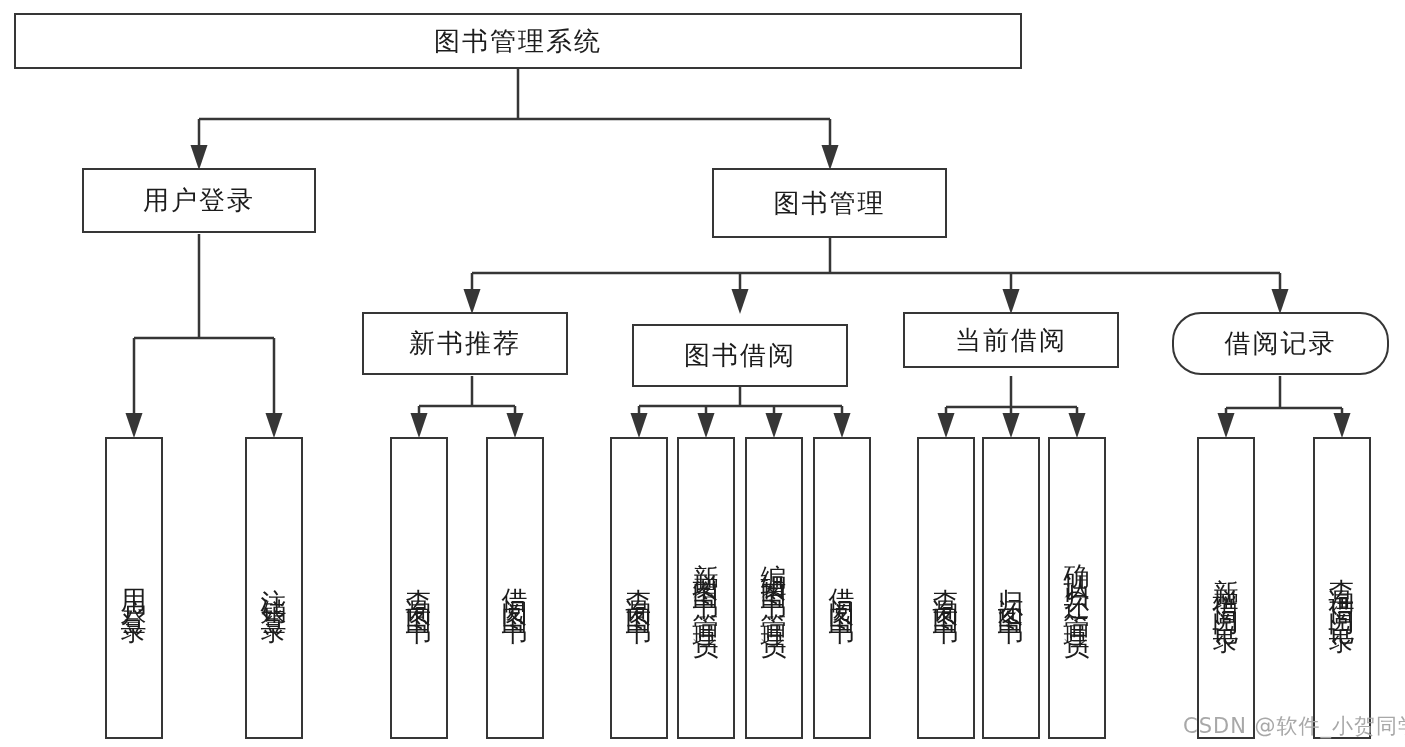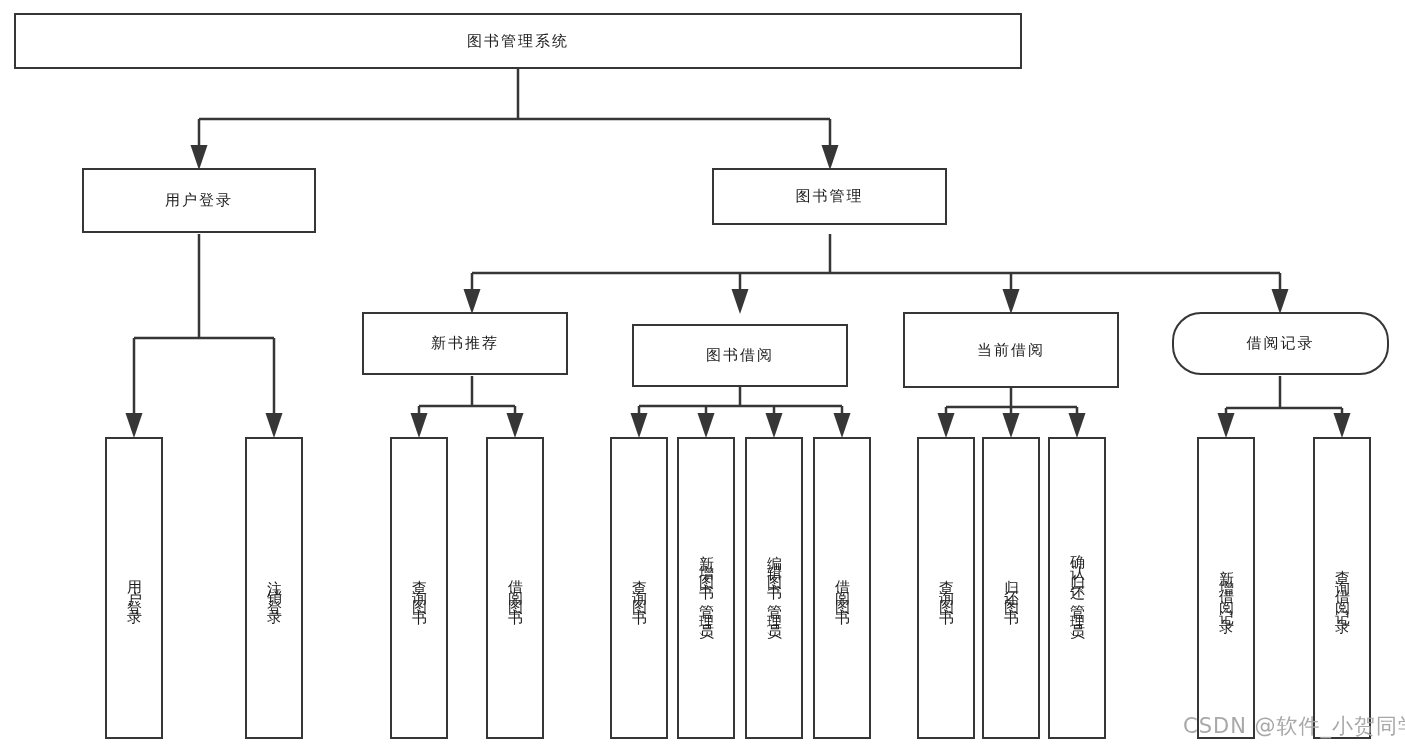--- a/index.html
+++ b/index.html
@@ -25,21 +25,21 @@
   .hbox, .vbox {
     position: absolute;
     box-sizing: border-box;
     background: #ffffff;
     border: 2.5px solid #363636;
     color: #1c1c1c;
     display: flex;
     align-items: center;
     justify-content: center;
     z-index: 2;
-    font-size: 15px;
+    font-size: 26px;
   }
   .hbox {
     letter-spacing: 2px;
   }
   .vbox {
     writing-mode: vertical-rl;
     letter-spacing: 10px;
     line-height: 1;
   }
   #watermark {
@@ -97,25 +97,25 @@
       <polygon points="1011,438 1002.5,413 1019.5,413"></polygon>
       <polygon points="1077,438 1068.5,413 1085.5,413"></polygon>
       <polygon points="1226,438 1217.5,413 1234.5,413"></polygon>
       <polygon points="1342,438 1333.5,413 1350.5,413"></polygon>
     </g>
   </svg>
 
   <div class="hbox" style="left:14px; top:13px; width:1008px; height:56px;">图书管理系统</div>
 
   <div class="hbox" style="left:82px; top:168px; width:234px; height:65px;">用户登录</div>
-  <div class="hbox" style="left:712px; top:168px; width:235px; height:57px;">图书管理</div>
+  <div class="hbox" style="left:712px; top:168px; width:235px; height:70px;">图书管理</div>
 
   <div class="hbox" style="left:362px; top:312px; width:206px; height:63px;">新书推荐</div>
   <div class="hbox" style="left:632px; top:324px; width:216px; height:63px;">图书借阅</div>
-  <div class="hbox" style="left:903px; top:312px; width:216px; height:76px;">当前借阅</div>
+  <div class="hbox" style="left:903px; top:312px; width:216px; height:56px;">当前借阅</div>
   <div class="hbox" style="left:1172px; top:312px; width:217px; height:63px;border-radius:29px;">借阅记录</div>
 
   <div class="vbox" style="left:105px; top:437px; width:58px; height:302px;">用户登录</div>
   <div class="vbox" style="left:245px; top:437px; width:58px; height:302px;">注销登录</div>
 
   <div class="vbox" style="left:390px; top:437px; width:58px; height:302px;">查询图书</div>
   <div class="vbox" style="left:486px; top:437px; width:58px; height:302px;">借阅图书</div>
 
   <div class="vbox" style="left:610px; top:437px; width:58px; height:302px;">查询图书</div>
   <div class="vbox" style="left:677px; top:437px; width:58px; height:302px;">新增图书（管理员）</div>

